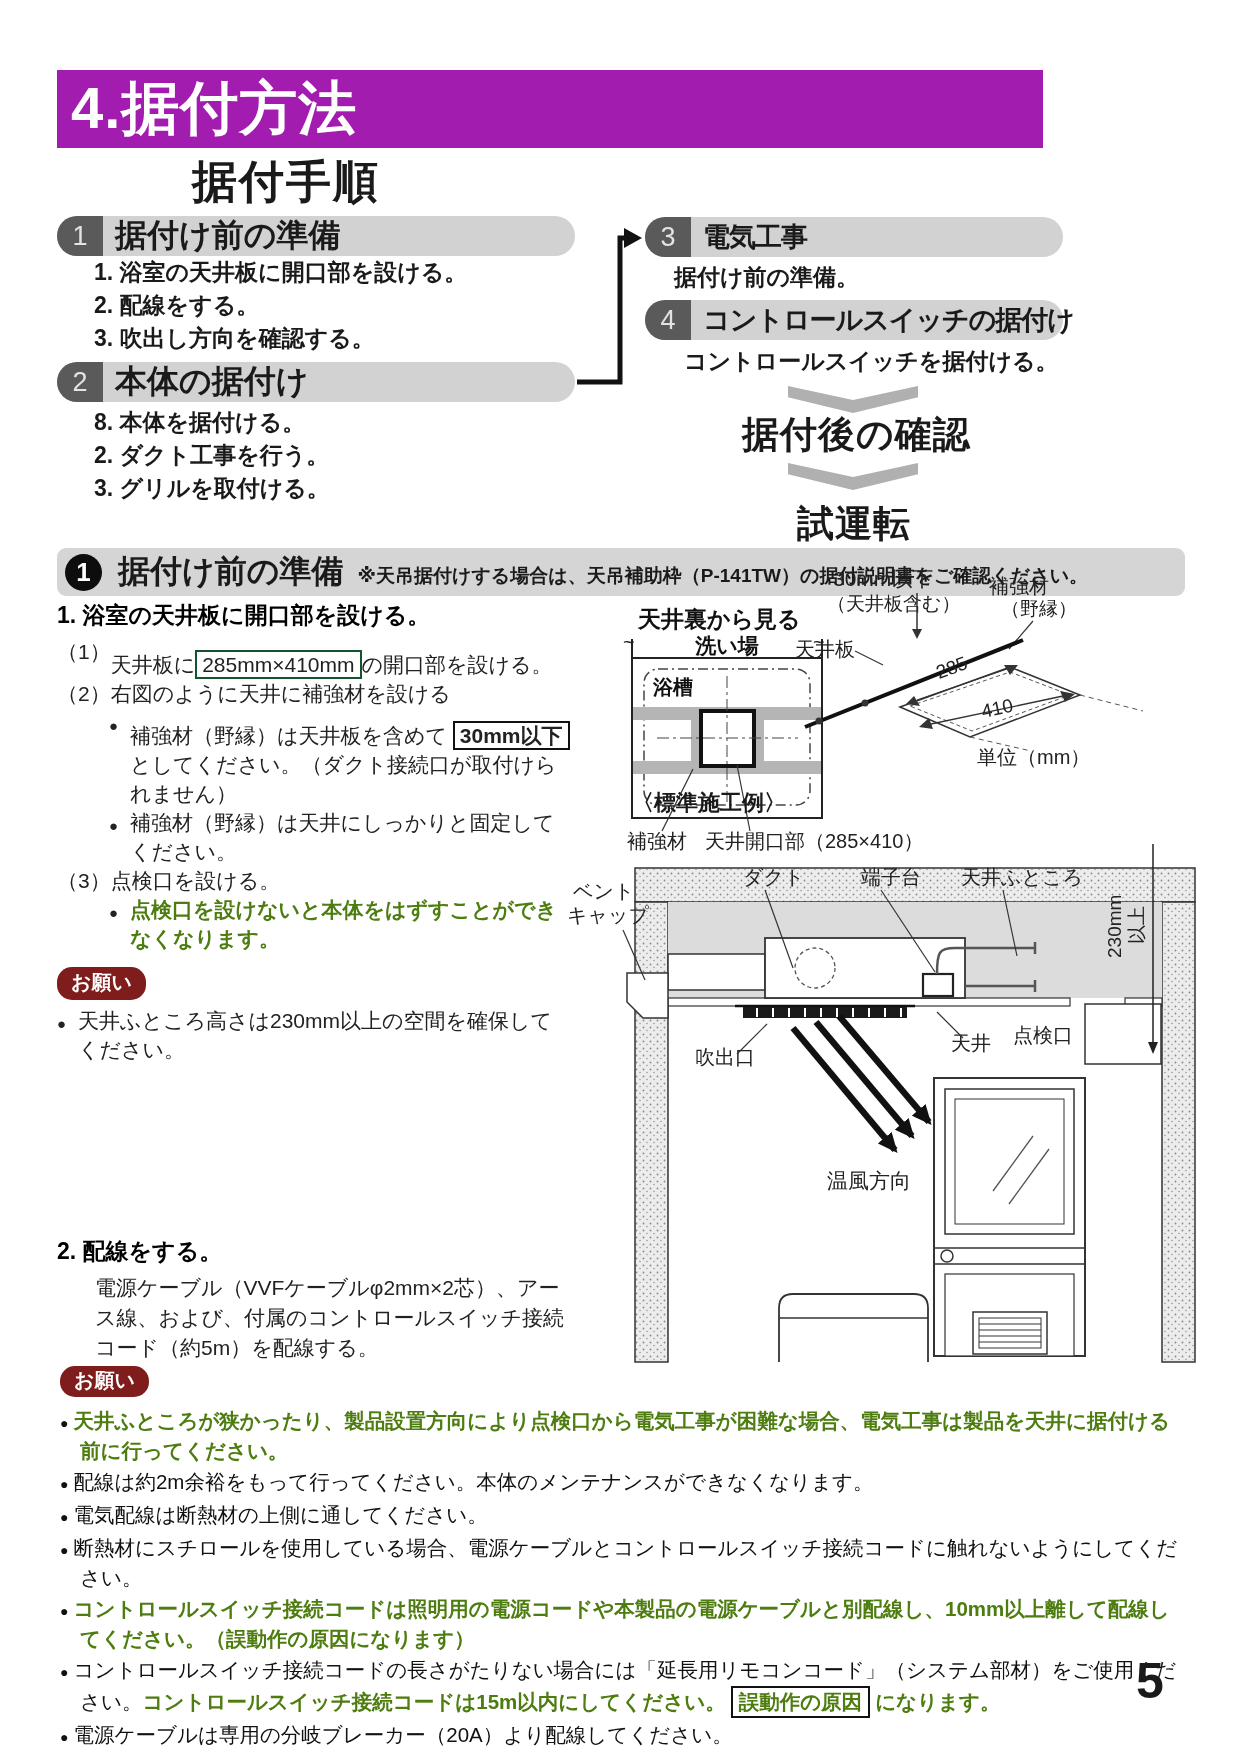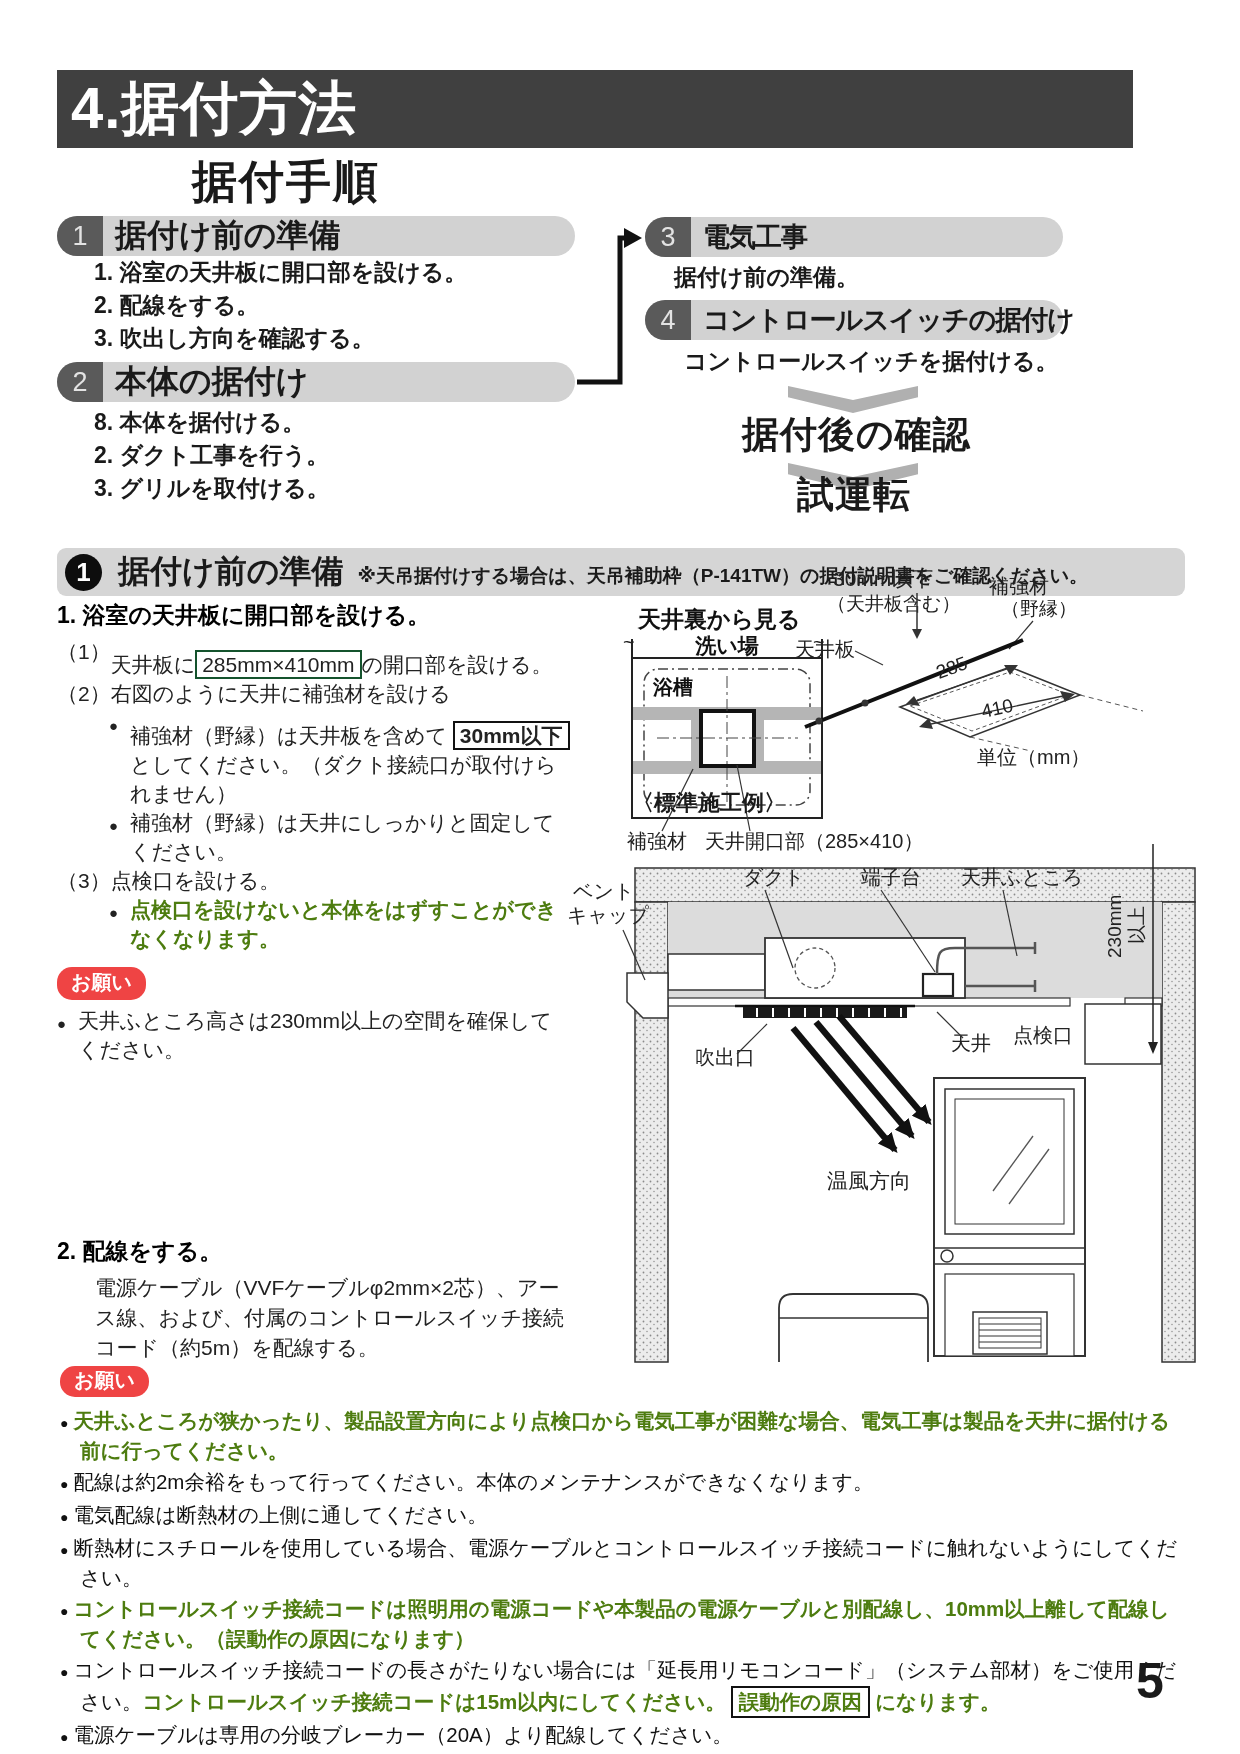--- a/index.html
+++ b/index.html
@@ -4,21 +4,21 @@
 <style>
   html,body{margin:0;padding:0;}
   body{
     width:1240px;height:1754px;position:relative;background:#ffffff;
     font-family:"Liberation Sans","DejaVu Sans",sans-serif;color:#1a1a1a;
     overflow:hidden;
   }
   .abs{position:absolute;}
 
   
-  .hdr-bar{left:57px;top:70px;width:1076px;height:78px;background:#404040;
+  .hdr-bar{left:57px;top:70px;width:986px;height:78px;background:#a21caf;
     display:flex;align-items:center;}
   .hdr-title{color:#fff;font-size:58px;font-weight:bold;padding-left:14px;letter-spacing:1px;}
   .proc-heading{left:192px;top:152px;font-size:45px;font-weight:bold;letter-spacing:2px;}
 
   
   .pill{position:absolute;height:40px;border-radius:20px;background:#d2d2d2;
     display:flex;align-items:center;}
   .pill-cap{flex:0 0 46px;height:40px;border-radius:20px 0 0 20px;background:#5a5a5a;
     color:#e3e3e3;font-size:27px;display:flex;align-items:center;justify-content:center;}
   .pill-title{margin-left:12px;font-weight:bold;white-space:nowrap;}
@@ -45,21 +45,21 @@
   .numrow{display:flex;}
   .numrow .mk{flex:0 0 52px;}
   .numrow .tx{flex:1;}
   .bul{display:flex;padding-left:52px;}
   .bul.np{padding-left:0;}
   .bul .dot{flex:0 0 21px;font-size:15px;padding-top:3px;}
   .bul .tx{flex:1;}
   .vbox{display:inline-block;border:2px solid #14532d;padding:0 5px;line-height:25px;margin-top:13px;}
   .vbox.bold{font-weight:bold;border-color:#111;}
   .b{font-weight:bold;color:#4d7c0f;}
-  .badge{display:inline-block;background:#ef4444;color:#fff;border-radius:15px;
+  .badge{display:inline-block;background:#7f1d1d;color:#fff;border-radius:15px;
     padding:1px 14px 3px;font-size:20px;font-weight:bold;}
   .req1{margin-top:14px;}
   .req1 .bul{margin-top:6px;}
 
   .step2{left:57px;top:1236px;width:516px;font-size:21px;line-height:30px;color:#222;}
   .step2-body{padding-left:38px;margin-top:6px;}
 
   
   .req2{left:60px;top:1366px;width:1130px;}
   .req2 ul{list-style:none;margin:10px 0 0;padding:0;font-size:20.5px;line-height:28px;color:#111;}
@@ -116,21 +116,21 @@
 
 <div class="pill pill-sm" style="left:645px;top:300px;width:418px;">
   <div class="pill-cap">4</div>
   <div class="pill-title">コントロールスイッチの据付け</div>
 </div>
 <div class="abs sub-line" style="left:684px;top:346px;">コントロールスイッチを据付ける。</div>
 
 <div class="chev" style="left:788px;top:386px;"></div>
 <div class="big-label" style="left:742px;top:410px;">据付後の確認</div>
 <div class="chev" style="left:788px;top:463px;"></div>
-<div class="big-label" style="left:797px;top:470px;">試運転</div>
+<div class="big-label" style="left:797px;top:499px;">試運転</div>
 
 <div class="abs sec-bar">
   <div class="sec-num">1</div>
   <div class="sec-title">据付け前の準備</div>
   <div class="sec-note">※天吊据付けする場合は、天吊補助枠（P-141TW）の据付説明書をご確認ください。</div>
 </div>
 
 <div class="abs col-l">
   <div class="h-step">1. 浴室の天井板に開口部を設ける。</div>
 

